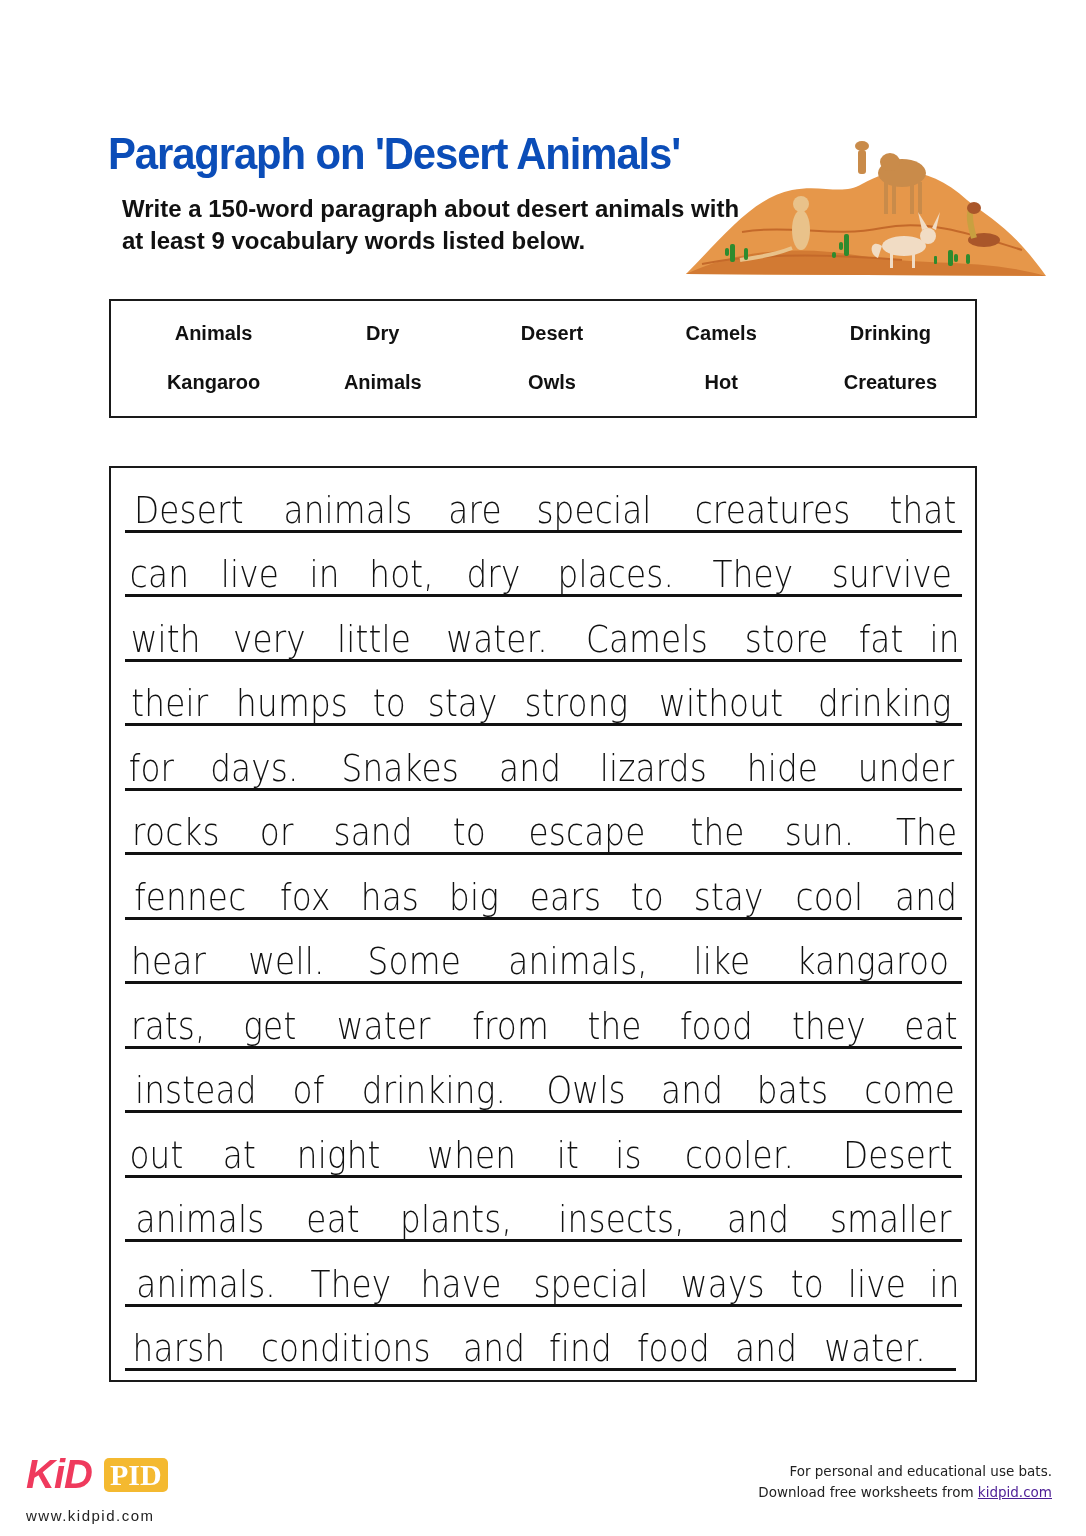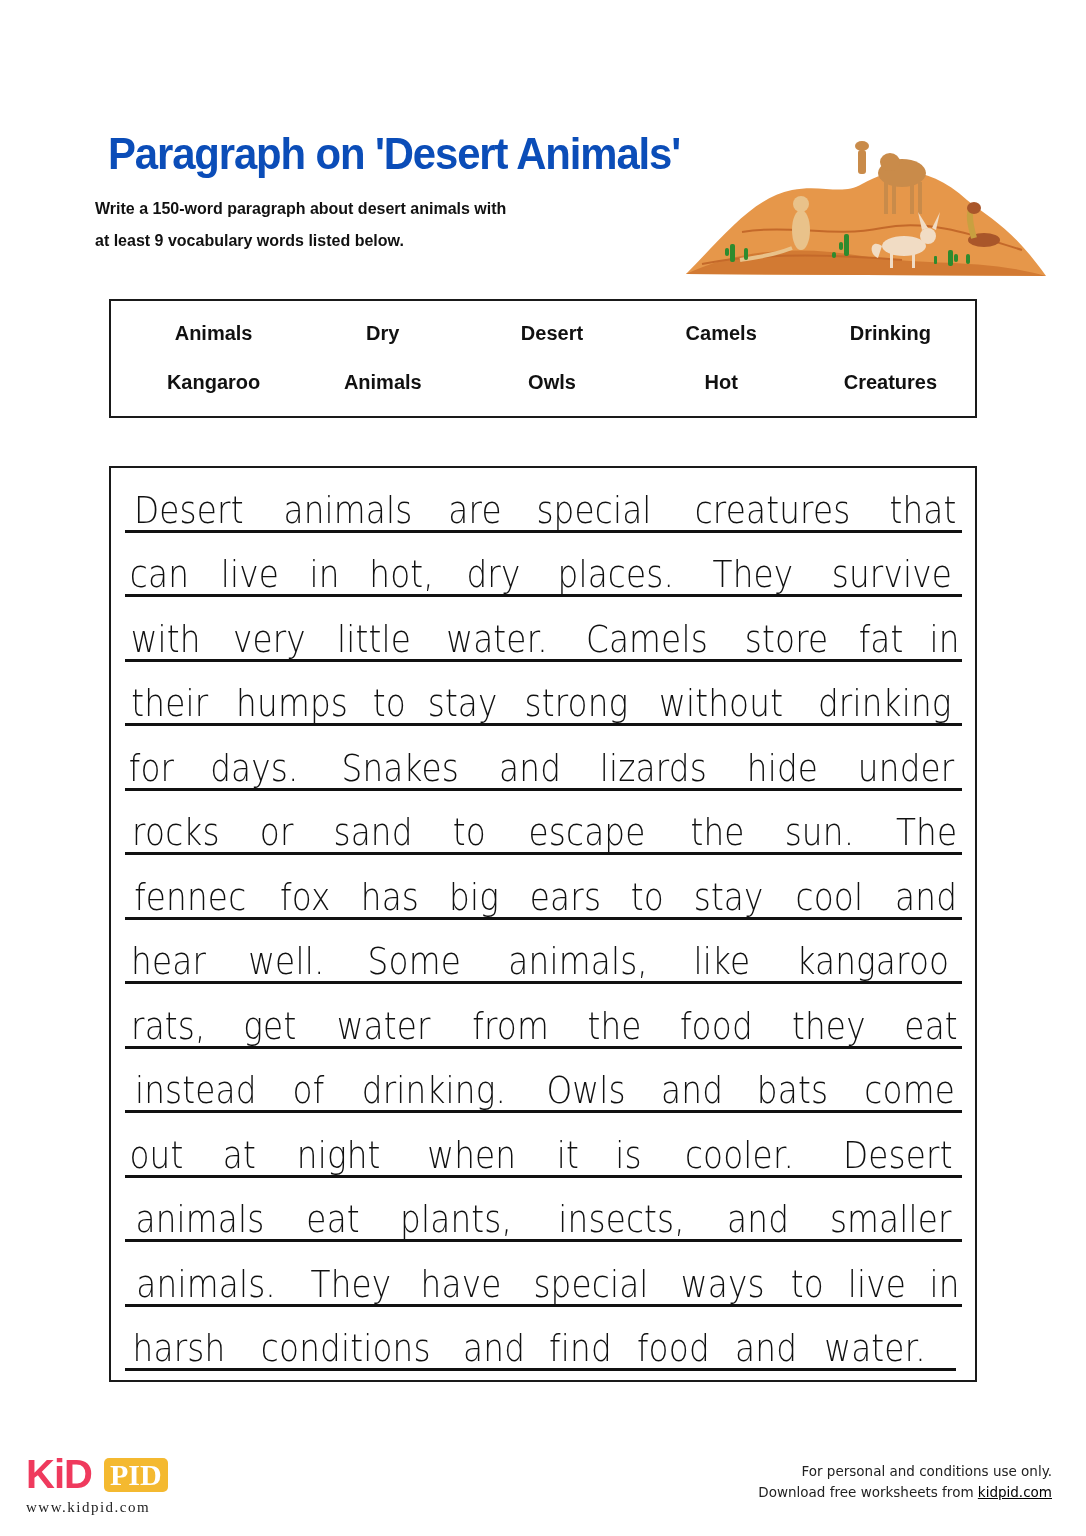--- a/index.html
+++ b/index.html
@@ -7,23 +7,23 @@
   body { position: relative; font-family: "DejaVu Sans", sans-serif; color: #000; }
 
   .title {
     position: absolute; left: 108px; top: 128px;
     font-family: "Liberation Sans", sans-serif;
     font-weight: bold; font-size: 45px; letter-spacing: -1.2px;
     color: #0b4db8; white-space: nowrap;
     transform: scaleX(0.93); transform-origin: left center;
   }
   .instructions {
-    position: absolute; left: 95px; top: 193px; width: 620px;
+    position: absolute; left: 122px; top: 193px; width: 620px;
     font-family: "Liberation Sans", sans-serif; font-weight: bold;
-    font-size: 16px; line-height: 32px; color: #111;
+    font-size: 24px; line-height: 32px; color: #111;
   }
 
   .illustration { position: absolute; left: 682px; top: 128px; width: 368px; height: 156px; }
 
   .vocab-box {
     position: absolute; left: 109px; top: 299px; width: 868px; height: 119px;
     border: 2px solid #1a1a1a;
   }
   .vocab-grid {
     position: absolute; left: 18px; right: 0; top: 14px;
@@ -49,37 +49,37 @@
     content: ""; position: absolute; left: 0; right: 0; bottom: 8px;
     height: 3px; background: #111;
   }
   .p-line.last { justify-content: flex-start; gap: 14px; }
   .p-line.last::after { right: 6px; }
   .p-line span { position: relative; z-index: 1; padding-bottom: 12px; line-height: 1; transform: scaleX(0.86); transform-origin: center; display: inline-block; }
 
   .logo { position: absolute; left: 26px; top: 1452px; }
   .logo-kid {
     font-family: "Liberation Sans", sans-serif; font-weight: bold; font-size: 40px;
-    color: #ef3a5d; display: inline-block; vertical-align: middle; letter-spacing: -1px;
+    color: #ef3a5d; display: inline-block; vertical-align: middle; letter-spacing: -1px; font-style: italic;
   }
   .logo-pid {
     display: inline-block; vertical-align: middle; background: #f4b930; color: #fff;
     font-family: "Liberation Serif", serif; font-weight: bold; font-size: 30px;
     padding: 0 6px; border-radius: 5px; line-height: 34px; margin-left: 12px;
   }
   .logo-url {
-    font-family: Liberation Serif, serif; font-size: 15px; color: #222;
-    letter-spacing: 1.5px; margin-top: 2px;
+    font-family: Liberation Sans, sans-serif; font-size: 15px; color: #222;
+    letter-spacing: 1.5px; margin-top: 10px;
   }
 
   .footer {
     position: absolute; right: 34px; top: 1461px; text-align: right;
     font-family: "DejaVu Sans", sans-serif; font-size: 13.5px; line-height: 21px; color: #222;
   }
-  .footer a { color: #000000; text-decoration: underline; }
+  .footer a { color: #4c1d95; text-decoration: underline; }
 </style>
 </head>
 <body>
 
 <div class="title">Paragraph on 'Desert Animals'</div>
 <div class="instructions">
   <div>Write a 150-word paragraph about desert animals with</div>
   <div>at least 9 vocabulary words listed below.</div>
 </div>
 
@@ -289,15 +289,15 @@
 </div>
 
 <div class="logo">
   <div>
     <span class="logo-kid">KiD</span><span class="logo-pid">PID</span>
   </div>
   <div class="logo-url">www.kidpid.com</div>
 </div>
 
 <div class="footer">
-  <div>For personal and conditions use only.</div>
+  <div>For personal and educational use bats.</div>
   <div><span>Download free worksheets from </span><a>kidpid.com</a></div>
 </div>
 
 </body></html>

